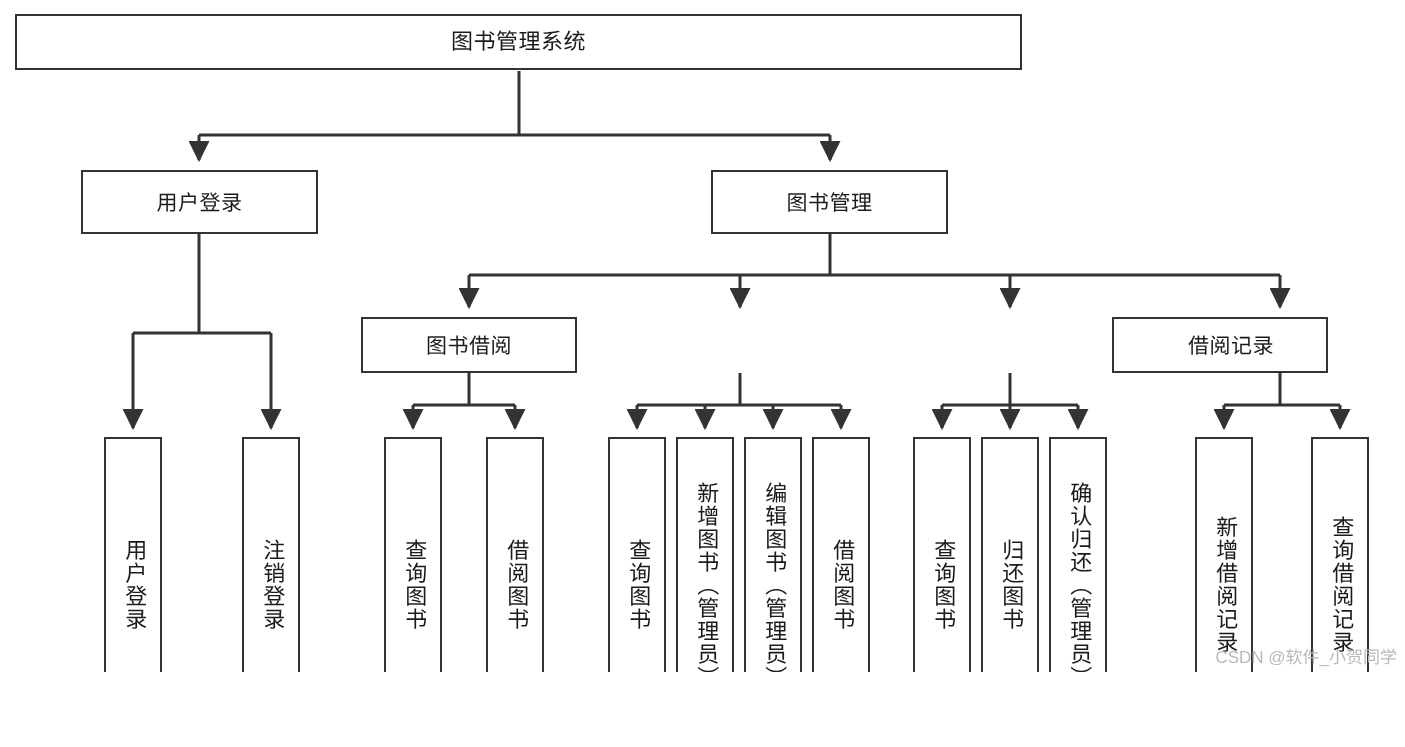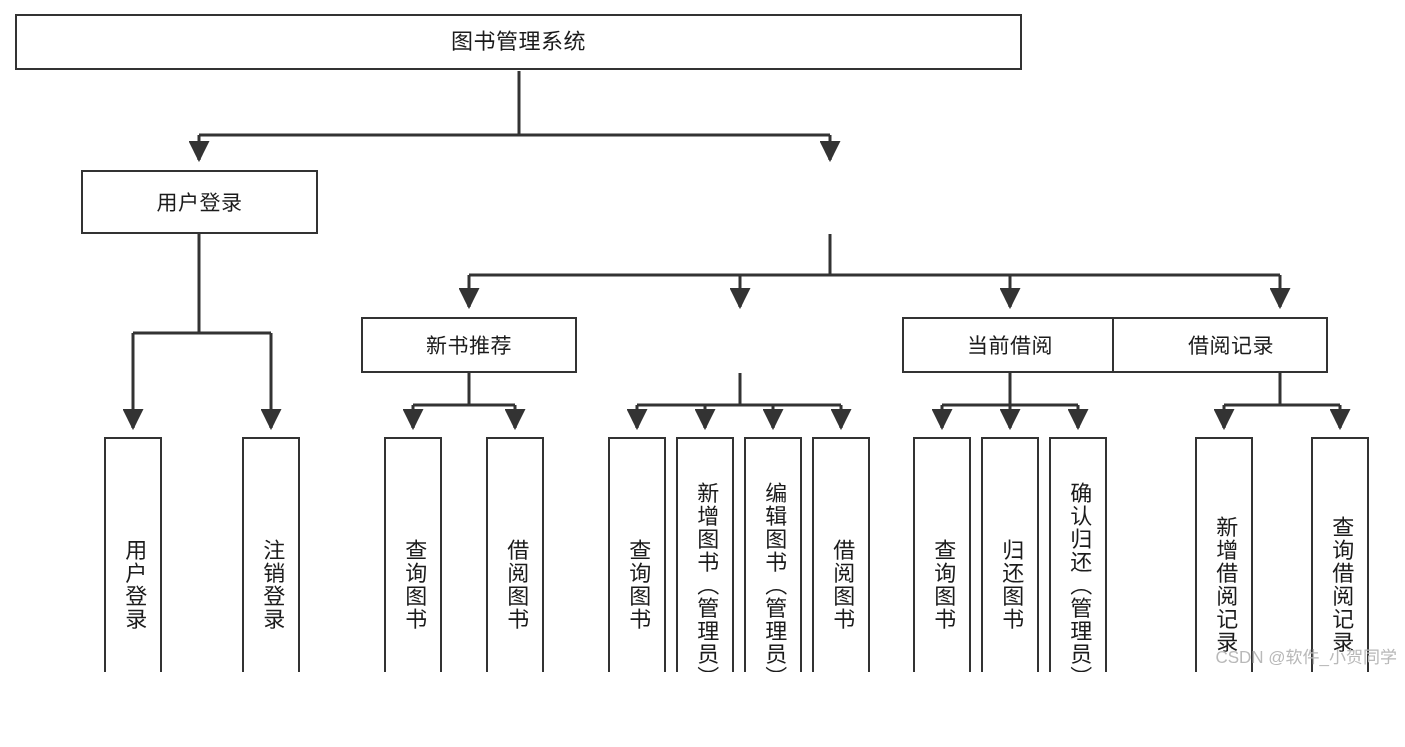--- a/index.html
+++ b/index.html
@@ -131,29 +131,29 @@
   </svg>
 
   <div class="node horiz root" style="left:15px; top:14px; width:1007px; height:56px;">
     <span class="label">图书管理系统</span>
   </div>
 
   <div class="node horiz" style="left:81px; top:170px; width:237px; height:64px;">
     <span class="label">用户登录</span>
   </div>
 
+  <div class="node horiz" style="left:711px; top:170px; width:237px; height:64px;">
+    <span class="label">图书管理</span>
+  </div>
 
   <div class="node horiz" style="left:361px; top:317px; width:216px; height:56px;">
-    <span class="label">新书推荐</span>
-  </div>
-
-
-  <div class="node horiz" style="left:902px; top:317px; width:216px; height:56px;">
-    <span class="label">当前借阅</span>
-  </div>
+    <span class="label">图书借阅</span>
+  </div>
+
+
 
   <div class="node horiz" style="left:1112px; top:317px; width:216px; height:56px;padding-left:22px;">
     <span class="label">借阅记录</span>
   </div>
 
   <div class="node vert" style="left:104px; top:437px; width:58px; height:296px;">
     <span class="label">用户登录</span>
   </div>
 
   <div class="node vert" style="left:242px; top:437px; width:58px; height:296px;">

